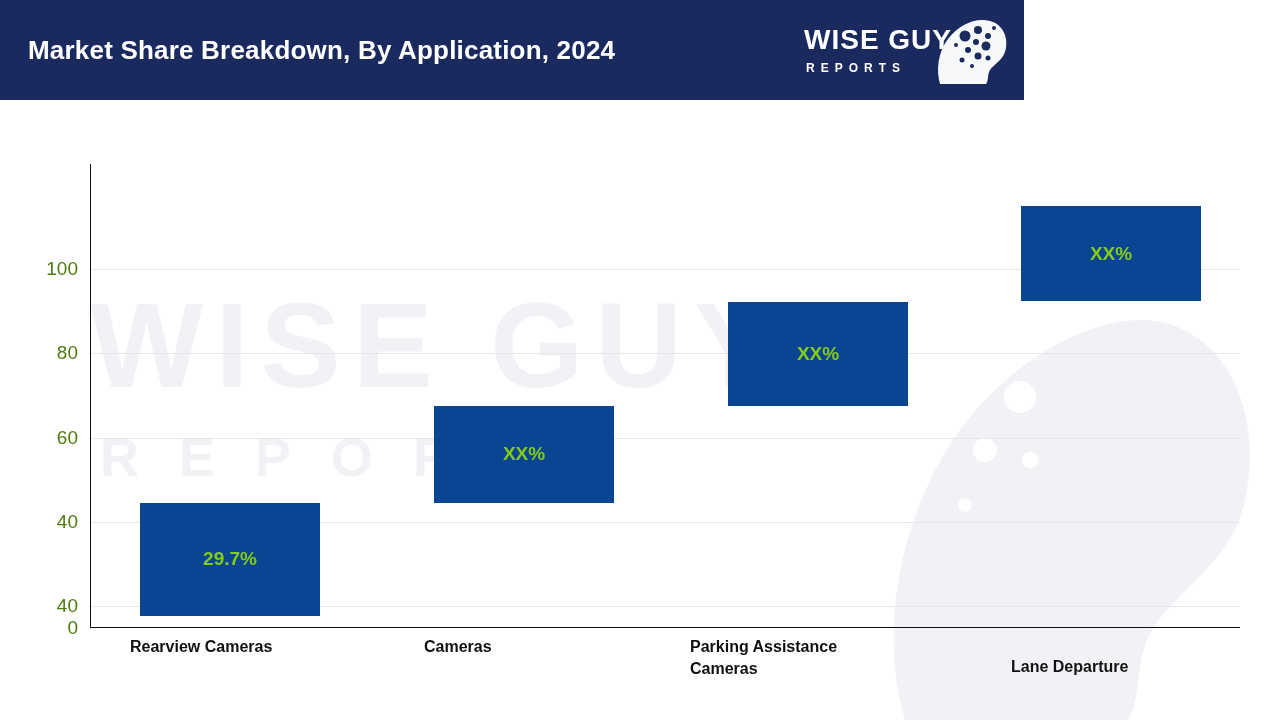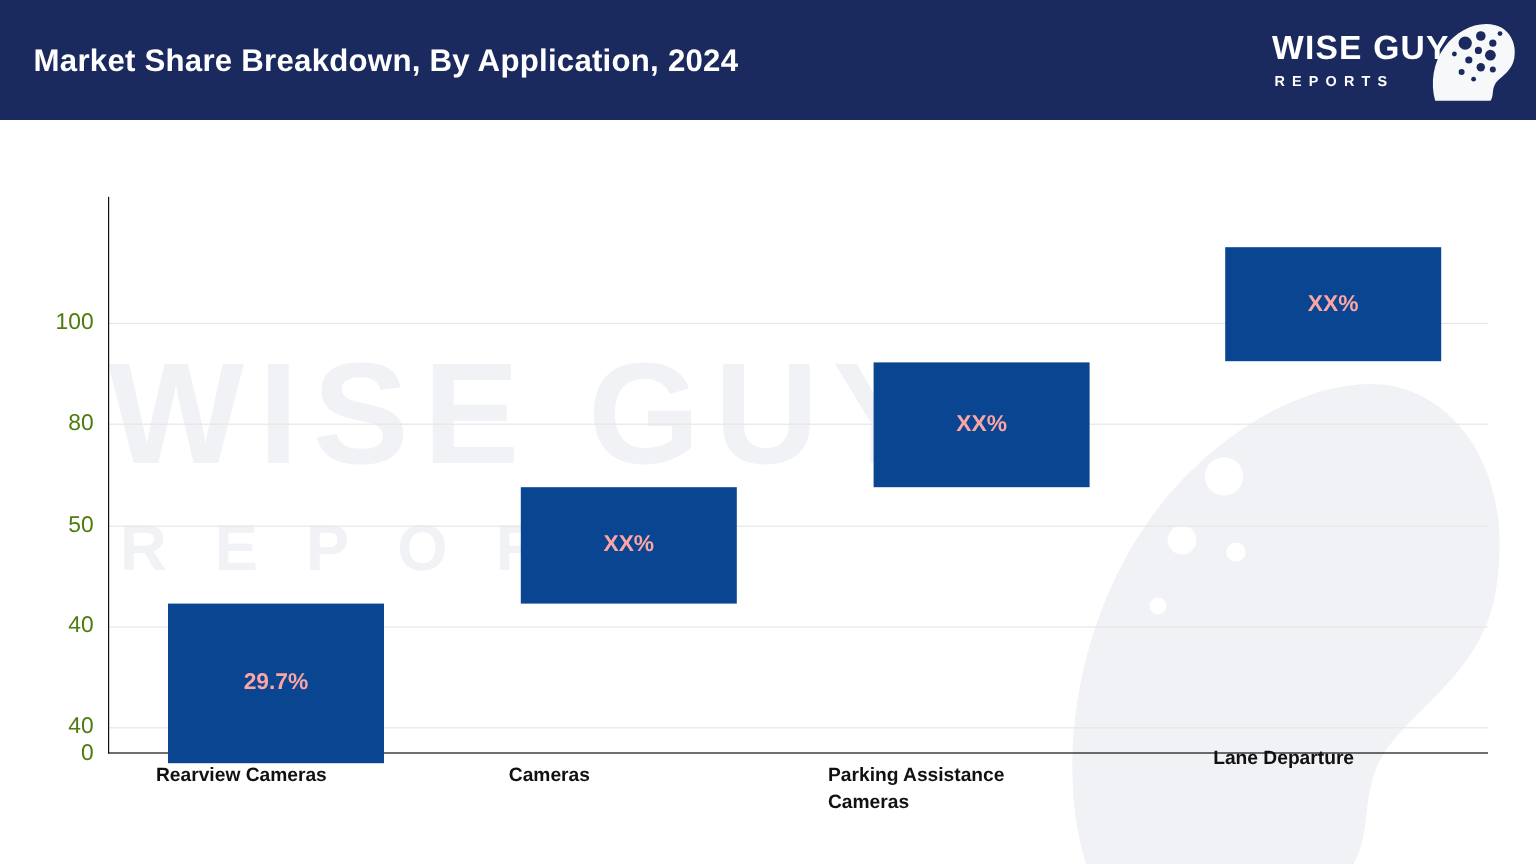--- a/index.html
+++ b/index.html
@@ -16,21 +16,21 @@
   .page {
     position: relative;
     width: 1280px;
     height: 720px;
   }
 
   
   .header {
     position: absolute;
     left: 0; top: 0;
-    width: 1280px;
+    width: 1024px;
     height: 100px;
     background: #1b2a5e;
     display: flex;
     align-items: center;
   }
   .header-title {
     margin-left: 28px;
     color: #ffffff;
     font-size: 26px;
     font-weight: bold;
@@ -149,21 +149,21 @@
     white-space: nowrap;
   }
   .bar {
     position: absolute;
     background: #0a4592;
     display: flex;
     align-items: center;
     justify-content: center;
   }
   .bar-label {
-    color: #fca5a5;
+    color: #84cc16;
     font-size: 19px;
     font-weight: bold;
   }
   .cat-label {
     position: absolute;
     text-align: left;
     font-size: 16px;
     font-weight: bold;
     color: #111111;
     line-height: 1.35;
@@ -232,25 +232,25 @@
       <div class="gridline" style="top:273.5px"></div>
       <div class="gridline" style="top:189.1px"></div>
       <div class="gridline" style="top:104.7px"></div>
 
       <div class="axis-y"></div>
       <div class="axis-x"></div>
 
       <div class="ytick-label" style="top:464px">0</div>
       <div class="ytick-label" style="top:442.2px">40</div>
       <div class="ytick-label" style="top:357.8px">40</div>
-      <div class="ytick-label" style="top:273.5px">50</div>
+      <div class="ytick-label" style="top:273.5px">60</div>
       <div class="ytick-label" style="top:189.1px">80</div>
       <div class="ytick-label" style="top:104.7px">100</div>
 
-      <div class="bar" style="left:50px; width:180px; top:338.7px; height:133px;">
+      <div class="bar" style="left:50px; width:180px; top:338.7px; height:113px;">
         <span class="bar-label">29.7%</span>
       </div>
 
       <div class="bar" style="left:344px; width:180px; top:242.1px; height:96.6px;">
         <span class="bar-label">XX%</span>
       </div>
 
       <div class="bar" style="left:638px; width:180px; top:137.5px; height:104.6px;">
         <span class="bar-label">XX%</span>
       </div>
@@ -262,19 +262,19 @@
       <div class="cat-label" style="left:40px; top:472px; width:200px;">
         <div>Rearview Cameras</div>
       </div>
       <div class="cat-label" style="left:334px; top:472px; width:200px;">
         <div>Cameras</div>
       </div>
       <div class="cat-label" style="left:600px; top:472px; width:200px;">
         <div>Parking Assistance</div>
         <div>Cameras</div>
       </div>
-      <div class="cat-label" style="left:921px; top:458px; width:200px;">
+      <div class="cat-label" style="left:921px; top:492px; width:200px;">
         <div>Lane Departure</div>
       </div>
     </div>
 
   </div>
 </div>
 
 </body></html>

